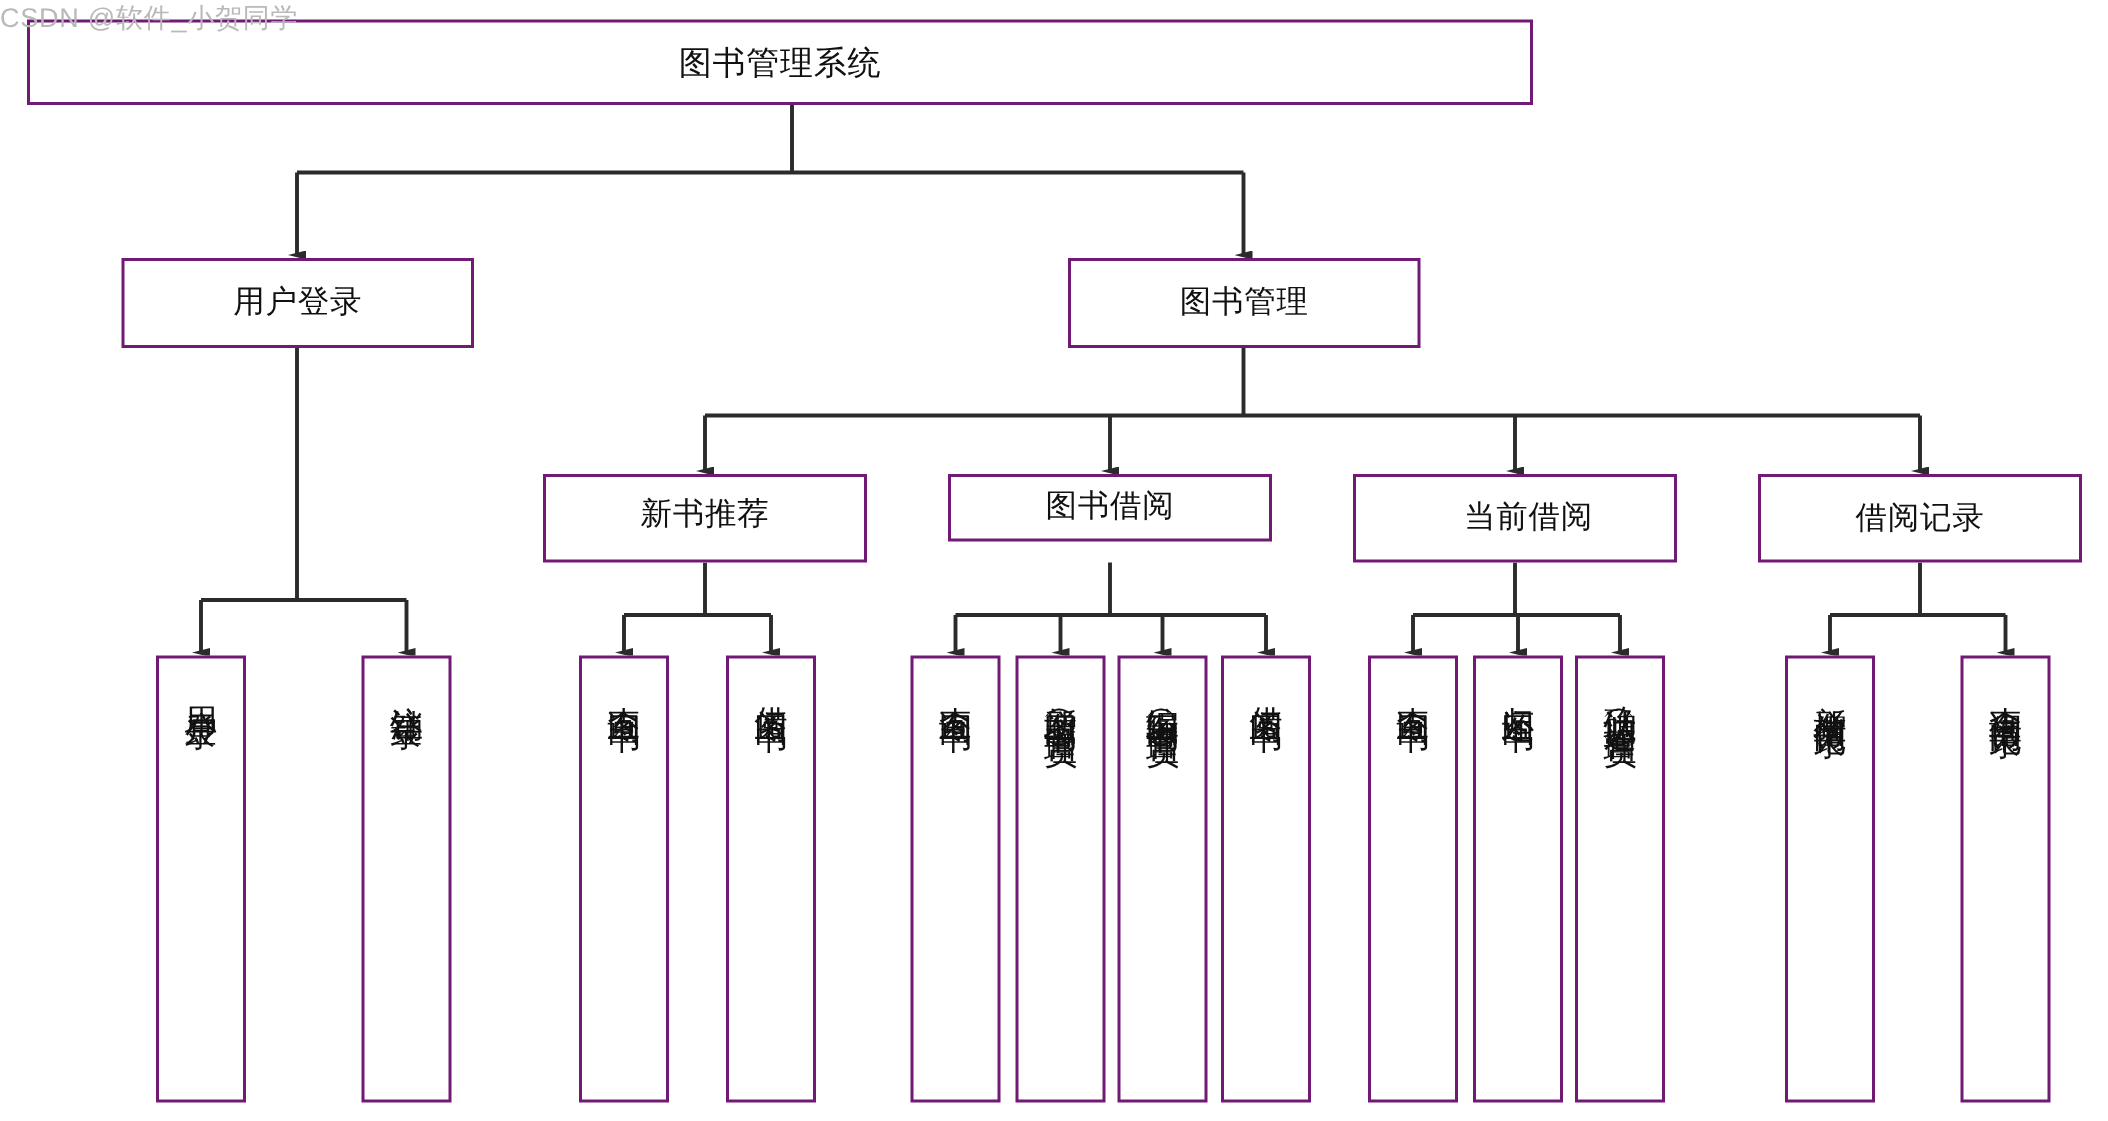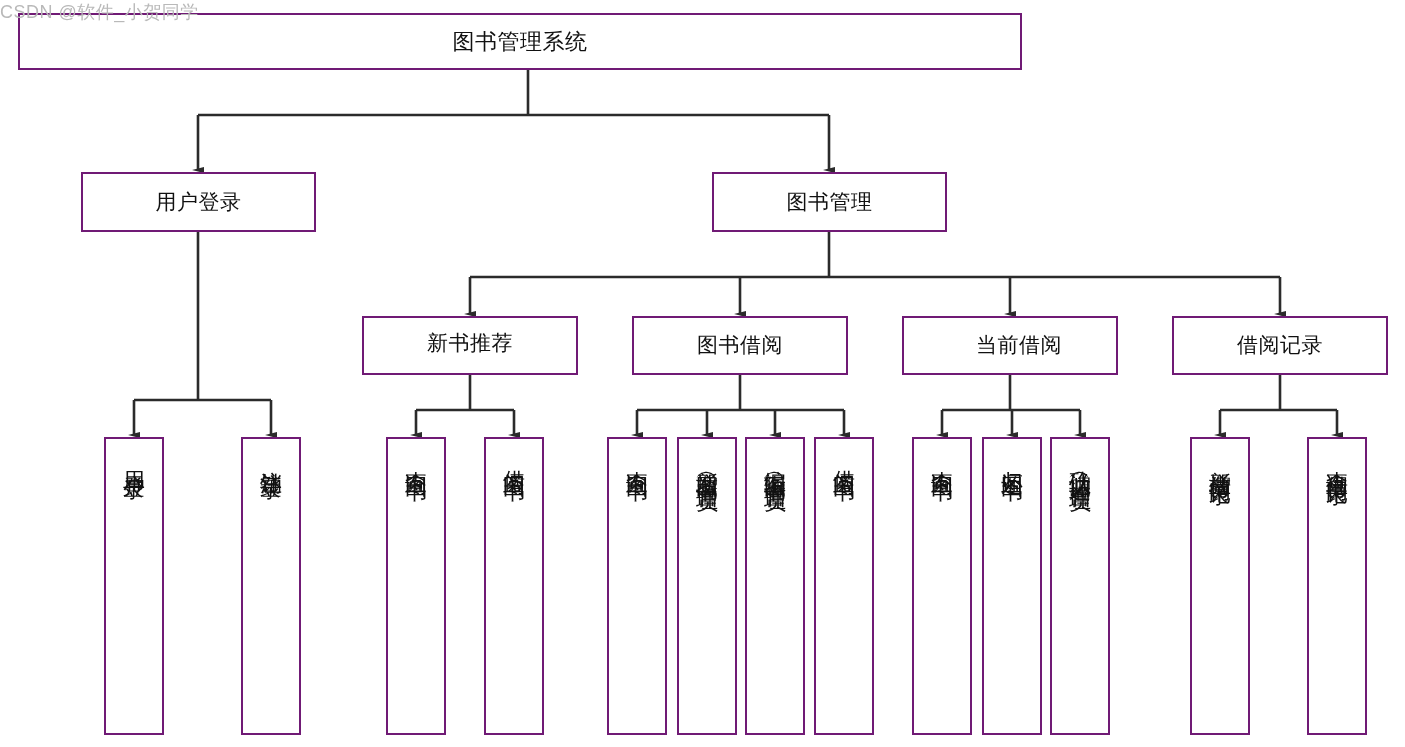--- a/index.html
+++ b/index.html
@@ -122,21 +122,21 @@
       </div>
       <div class="node horiz level2" style="left: 81px; top: 172px; width: 235px; height: 60px;">
         <span class="node-label">用户登录</span>
       </div>
       <div class="node horiz level2" style="left: 712px; top: 172px; width: 235px; height: 60px;">
         <span class="node-label">图书管理</span>
       </div>
       <div class="node horiz level3" style="left: 362px; top: 316px; width: 216px; height: 59px; font-family: Liberation Mono, monospace;">
         <span class="node-label">新书推荐</span>
       </div>
-      <div class="node horiz level3" style="left: 632px; top: 316px; width: 216px; height: 59px;">
+      <div class="node horiz level3" style="left: 632px; top: 316px; width: 216px; height: 45px;">
         <span class="node-label">图书借阅</span>
       </div>
       <div class="node horiz level3" style="left: 902px; top: 316px; width: 216px; height: 59px; padding-left: 18px;">
         <span class="node-label">当前借阅</span>
       </div>
       <div class="node horiz level3" style="left: 1172px; top: 316px; width: 216px; height: 59px; font-family: Liberation Serif, serif;">
         <span class="node-label">借阅记录</span>
       </div>
       <div class="node vert leaf" style="left: 104px; top: 437px; width: 60px; height: 298px;">
         <span class="node-label">用户登录</span>

